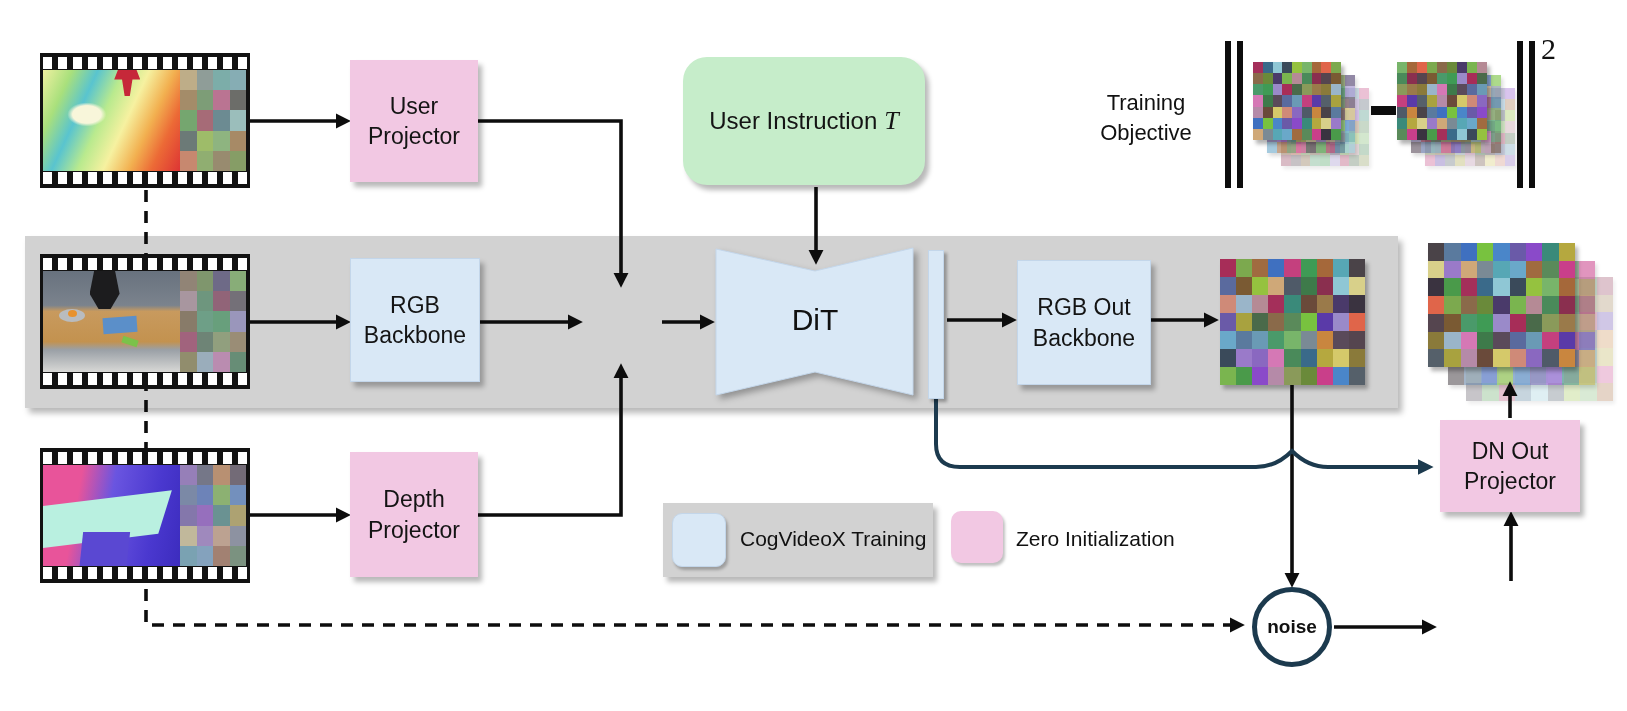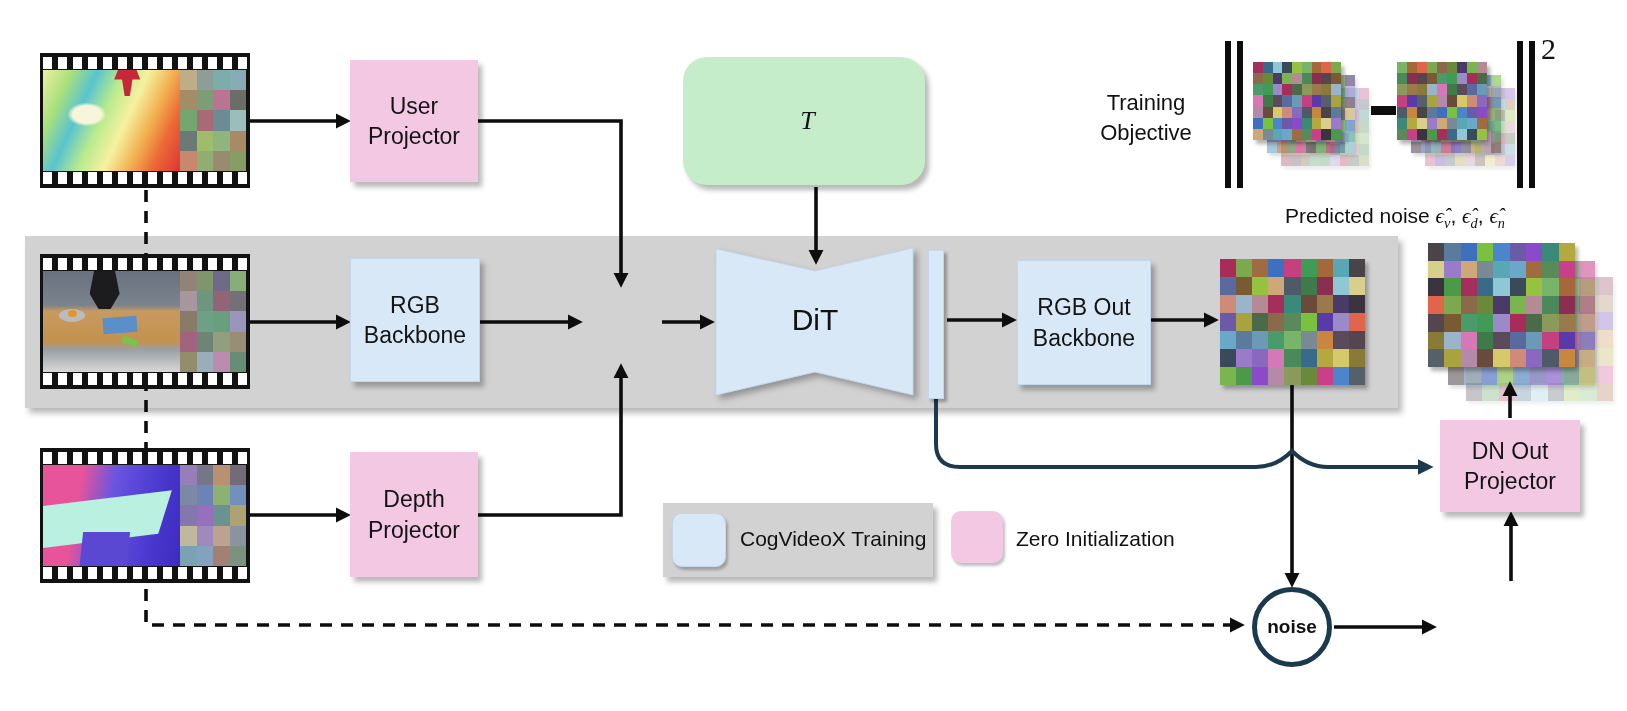--- a/index.html
+++ b/index.html
@@ -234,20 +234,21 @@
     <span>User Projector</span>
   </div>
   <div class="box blue z2" style="left:350px;top:258px;width:128px;height:122px;">
     <span>RGB Backbone</span>
   </div>
   <div class="box pink z2" style="left:350px;top:452px;width:128px;height:125px;">
     <span>Depth Projector</span>
   </div>
 
   <div class="box green z2" style="left:683px;top:57px;width:242px;height:128px;">
+    <span>User Instruction</span>
     <span class="serifT">T</span>
   </div>
 
 
   <div class="dit-wrap z2">
     <svg width="204" height="160" viewBox="0 0 204 160">
       <polygon points="6,7 105,29 203,6 203,153 105,130 6,153" fill="#d9e8f6" stroke="#c3d6ea" stroke-width="1"></polygon>
     </svg>
   </div>
   <div class="dit-label z2">DiT</div>
@@ -713,23 +714,20 @@
       <div style="background: rgb(74, 154, 74);"></div>
       <div style="background: rgb(164, 47, 90);"></div>
       <div style="background: rgb(58, 106, 138);"></div>
       <div style="background: rgb(143, 199, 213);"></div>
       <div style="background: rgb(58, 74, 90);"></div>
       <div style="background: rgb(149, 194, 63);"></div>
     </div>
   <div class="normbars" style="left:1517px;top:41px;"></div>
   <div class="exp">2</div>
 
-  <div class="pn-label">
-    <span>Predicted noise </span><span><span class="eps">ϵ̂<sub>v</sub></span>, <span class="eps">ϵ̂<sub>d</sub></span>, <span class="eps">ϵ̂<sub>n</sub></span></span>
-  </div>
 
   <div class="grid layer" style="left: 1466px; top: 277px; width: 147px; height: 124px; opacity: 0.28; display: grid; grid-template-columns: repeat(9, 1fr); grid-template-rows: repeat(7, 1fr);">
       <div style="background: rgb(224, 101, 74);"></div>
       <div style="background: rgb(124, 169, 78);"></div>
       <div style="background: rgb(138, 106, 74);"></div>
       <div style="background: rgb(106, 138, 58);"></div>
       <div style="background: rgb(74, 58, 106);"></div>
       <div style="background: rgb(122, 181, 79);"></div>
       <div style="background: rgb(181, 138, 149);"></div>
       <div style="background: rgb(74, 138, 90);"></div>

